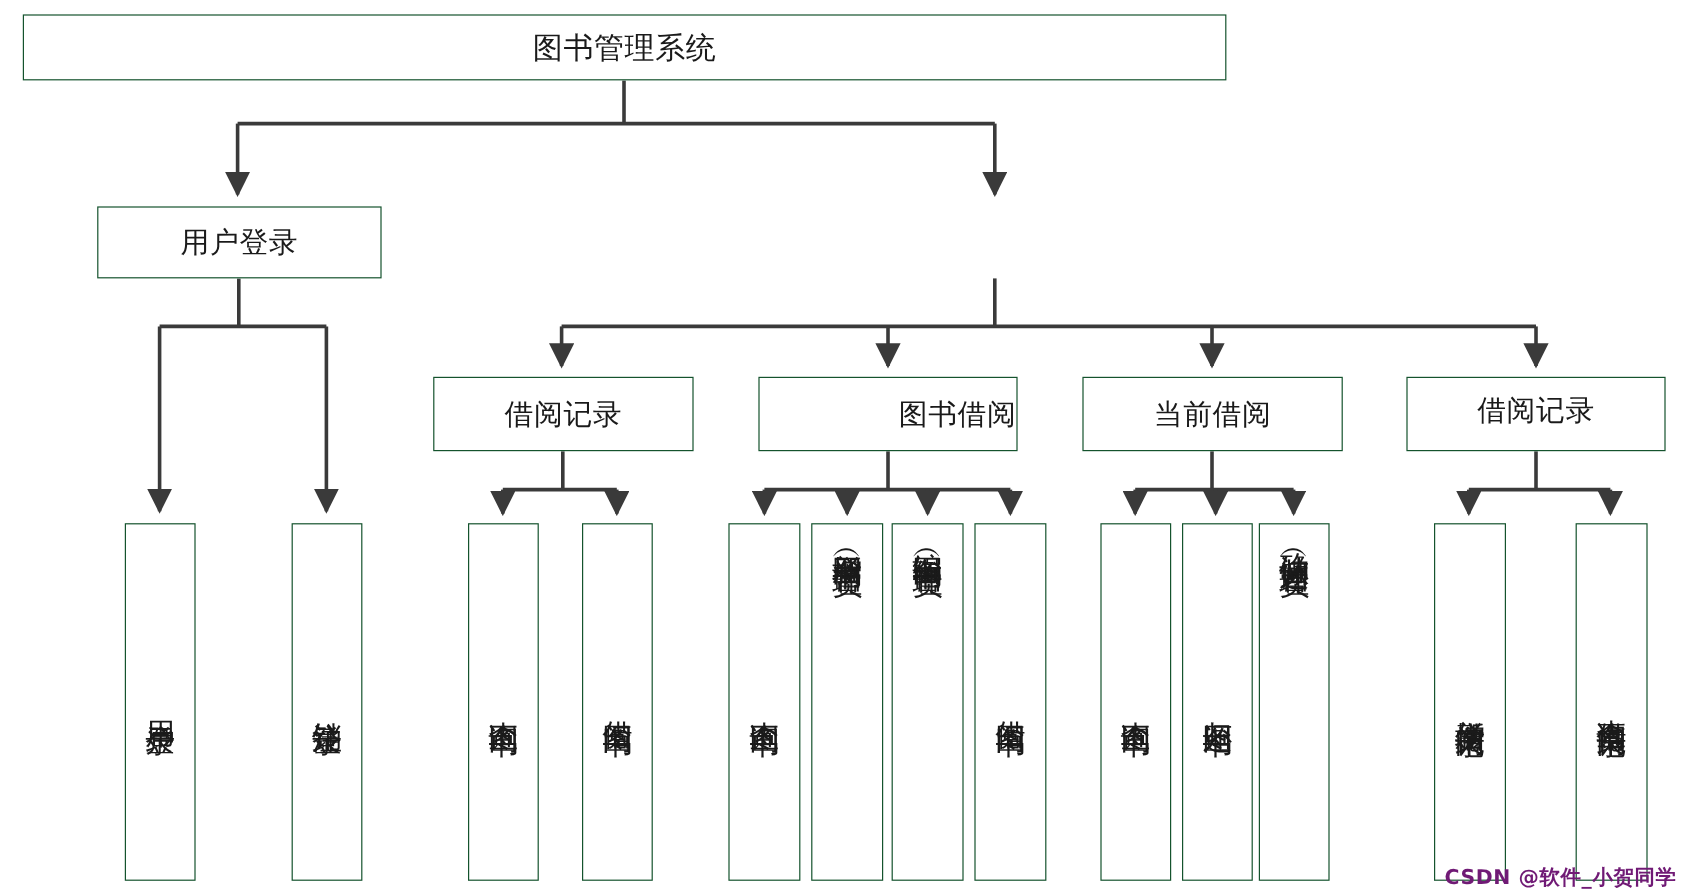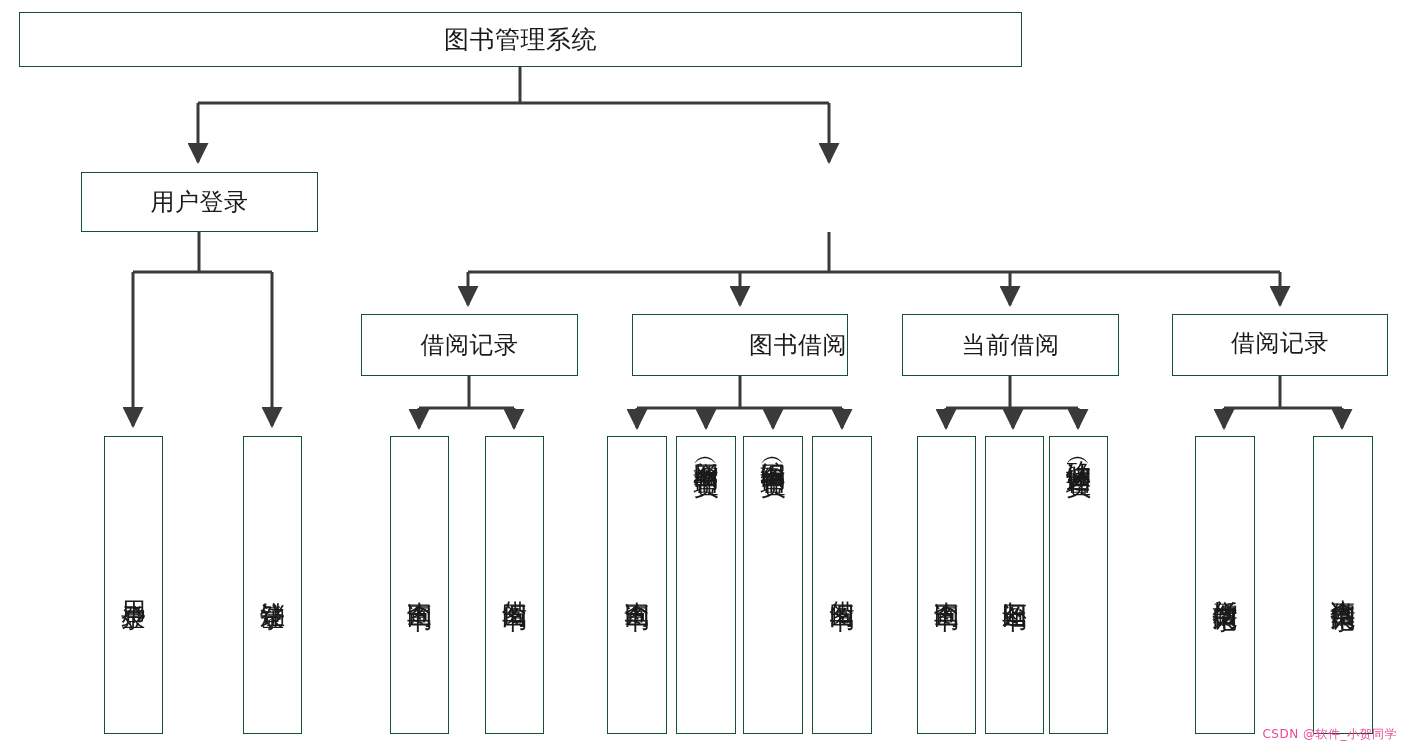--- a/index.html
+++ b/index.html
@@ -63,24 +63,25 @@
     white-space: nowrap;
   }
   .node.v.centered {
     align-items: center;
     padding-top: 0;
   }
   .watermark {
     position: absolute;
     right: 8px;
     bottom: 4px;
-    font-size: 12px;
-    color: #ec4899;
+    font-size: 17px;
+    color: #701a75;
     letter-spacing: 0.5px;
     white-space: nowrap;
+    font-weight: bold;
   }
 </style>
 </head>
 <body>
 
 <div id="canvas">
 
   <svg class="edges" viewBox="0 0 1405 747">
     <defs>
       <marker id="arrow" viewBox="0 0 10 10" refX="9" refY="5" markerWidth="7" markerHeight="7" orient="auto-start-reverse">

